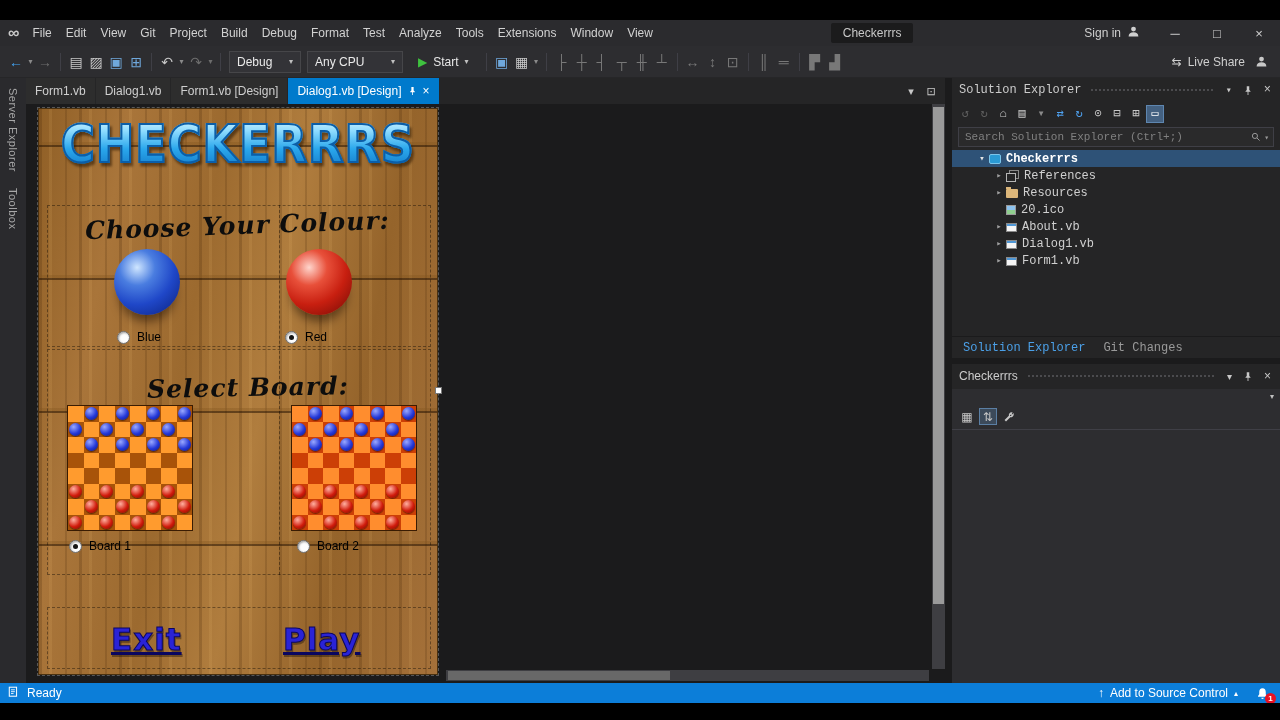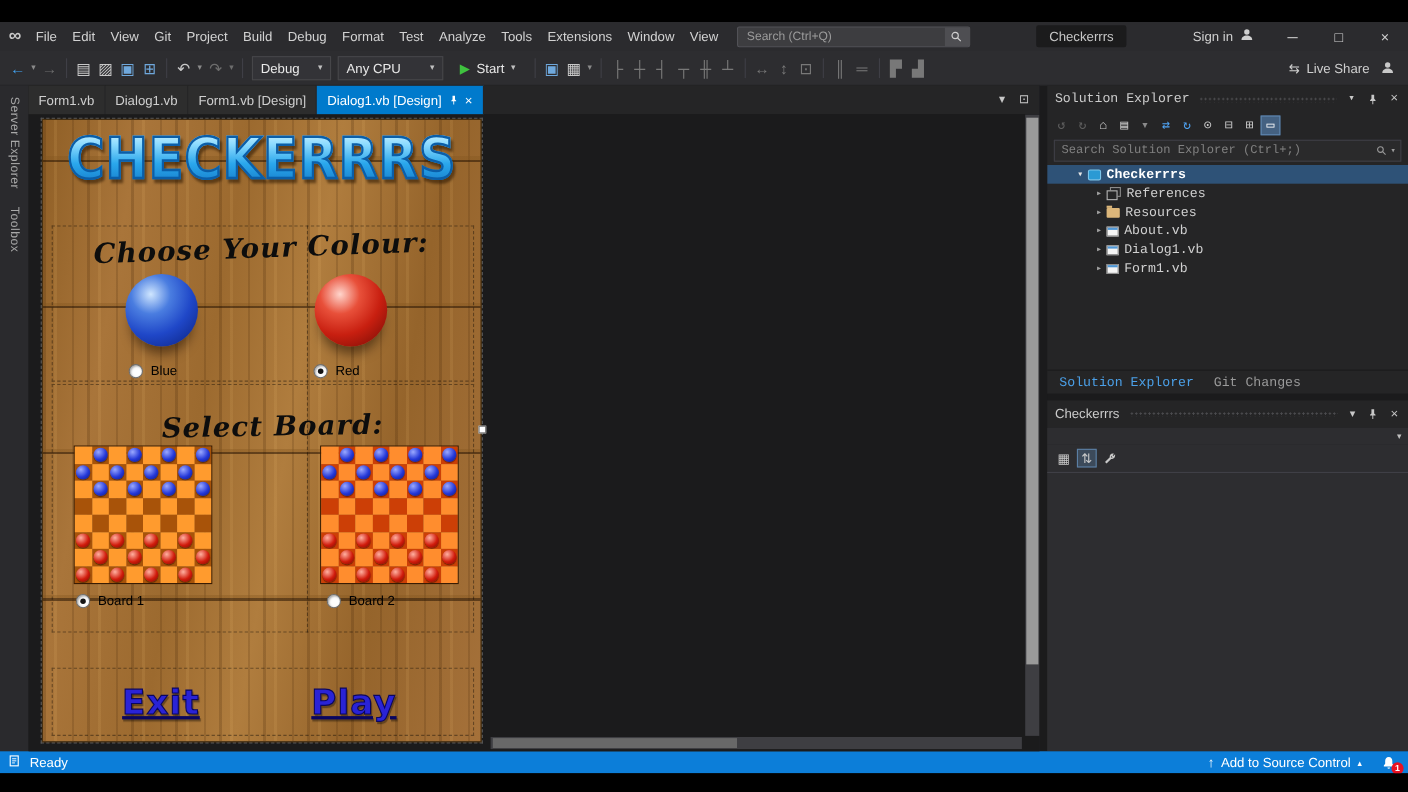--- a/index.html
+++ b/index.html
@@ -178,29 +178,20 @@
           <span class="menu-item">Build</span>
           <span class="menu-item">Debug</span>
           <span class="menu-item">Format</span>
           <span class="menu-item">Test</span>
           <span class="menu-item">Analyze</span>
           <span class="menu-item">Tools</span>
           <span class="menu-item">Extensions</span>
           <span class="menu-item">Window</span>
           <span class="menu-item">View</span>
         </nav>
-      <div class="qsearch">
-        <span class="ph">Search (Ctrl+Q)</span>
-        <span class="mag">
-          <svg width="11" height="11" viewBox="0 0 14 14">
-              <circle cx="5.5" cy="5.5" r="3.6" fill="none" stroke="#cfcfcf" stroke-width="1.4"></circle>
-              <line x1="8.3" y1="8.3" x2="12" y2="12" stroke="#cfcfcf" stroke-width="1.4"></line>
-            </svg>
-        </span>
-      </div>
       <div class="spacer"></div>
       <div class="win-title-chip">Checkerrrs</div>
       <div class="spacer"></div>
       <div class="signin">
         <span>Sign in</span>
         <span>
           <svg width="13" height="13" viewBox="0 0 16 16">
               <circle cx="8" cy="5" r="3" fill="#cfcfcf"></circle>
               <path d="M2 14c0-3.2 2.6-5 6-5s6 1.8 6 5z" fill="#cfcfcf"></path>
             </svg>
@@ -630,20 +621,25 @@
                 <span class="arrow">▸</span>
                 <span class="nicon refs"></span>
                 <span class="nlabel">References</span>
               </div>
               <div class="trow" style="padding-left: 40px;">
                 <span class="arrow">▸</span>
                 <span class="nicon folder"></span>
                 <span class="nlabel">Resources</span>
               </div>
               <div class="trow" style="padding-left: 40px;">
+                <span class="arrow"></span>
+                <span class="nicon imgfile"></span>
+                <span class="nlabel">20.ico</span>
+              </div>
+              <div class="trow" style="padding-left: 40px;">
                 <span class="arrow">▸</span>
                 <span class="nicon formfile"></span>
                 <span class="nlabel">About.vb</span>
               </div>
               <div class="trow" style="padding-left: 40px;">
                 <span class="arrow">▸</span>
                 <span class="nicon formfile"></span>
                 <span class="nlabel">Dialog1.vb</span>
               </div>
               <div class="trow" style="padding-left: 40px;">

